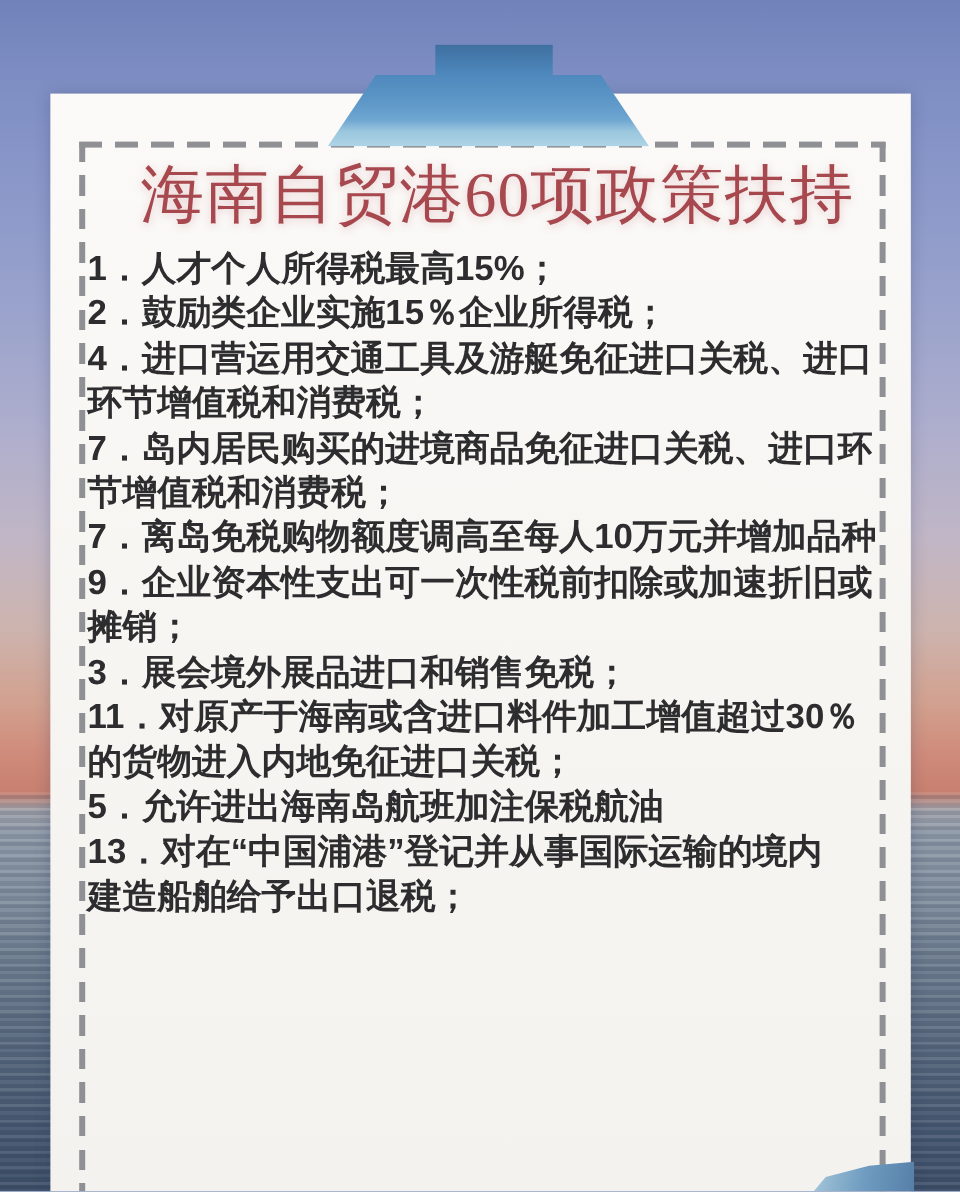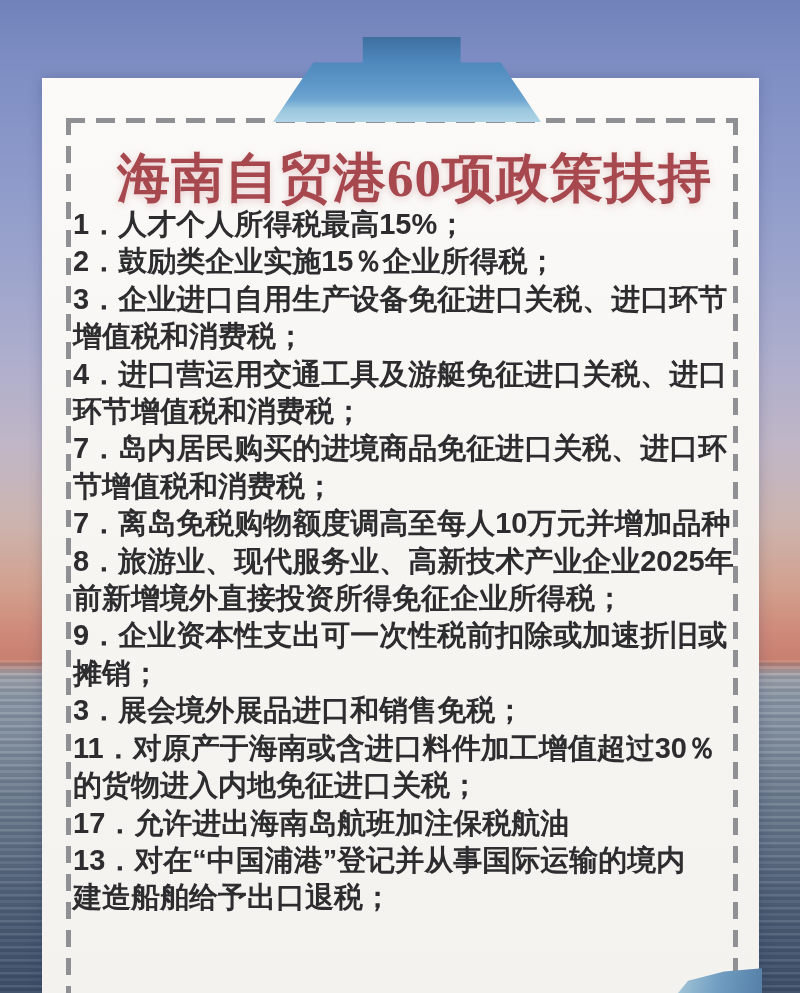--- a/index.html
+++ b/index.html
@@ -56,24 +56,24 @@
   }
   .dash-left{
     left:24px;top:40px;width:5px;height:875px;
     background:repeating-linear-gradient(180deg,var(--dash-gray) 0 17px,transparent 17px 28px);
   }
   .dash-right{
     left:691px;top:40px;width:5px;height:875px;
     background:repeating-linear-gradient(180deg,var(--dash-gray) 0 17px,transparent 17px 28px);
   }
   .title{
-    position:absolute;left:0;right:0;top:52px;margin:15px;
+    position:absolute;left:0;right:0;top:52px;margin:0;
     text-align:center;
     font-family:"Liberation Serif","DejaVu Serif",serif;
-    font-weight:700;
+    font-weight:400;
     font-size:53px;line-height:1.25;
     letter-spacing:1px;
     color:var(--title-red);
     text-shadow:0 2px 7px rgba(190,100,110,0.30);
     padding-left:28px;
   }
   .list{
     position:absolute;left:31px;top:128px;width:670px;
     font-size:29px;line-height:37.4px;
     color:var(--body-text);
@@ -106,35 +106,31 @@
   <div class="card">
     <div class="dash dash-top"></div>
     <div class="dash dash-left"></div>
     <div class="dash dash-right"></div>
 
     <h1 class="title">海南自贸港60项政策扶持</h1>
 
     <div class="list">
       <div class="li">1．人才个人所得税最高15%；</div>
       <div class="li">2．鼓励类企业实施15％企业所得税；</div>
-      <div class="li">3．企业进口自用生产设备免征进口关税、进口环节
-增值税和消费税；</div>
       <div class="li">4．进口营运用交通工具及游艇免征进口关税、进口
 环节增值税和消费税；</div>
       <div class="li">7．岛内居民购买的进境商品免征进口关税、进口环
 节增值税和消费税；</div>
       <div class="li">7．离岛免税购物额度调高至每人10万元并增加品种</div>
-      <div class="li">8．旅游业、现代服务业、高新技术产业企业2025年
-前新增境外直接投资所得免征企业所得税；</div>
       <div class="li">9．企业资本性支出可一次性税前扣除或加速折旧或
 摊销；</div>
       <div class="li">3．展会境外展品进口和销售免税；</div>
       <div class="li">11．对原产于海南或含进口料件加工增值超过30％
 的货物进入内地免征进口关税；</div>
-      <div class="li">17．允许进出海南岛航班加注保税航油</div>
+      <div class="li">5．允许进出海南岛航班加注保税航油</div>
       <div class="li">13．对在“中国浦港”登记并从事国际运输的境内
 建造船舶给予出口退税；</div>
     </div>
   </div>
 
   <div class="clip-top"></div>
   <div class="clip-bottom"></div>
 
 </div>
 

